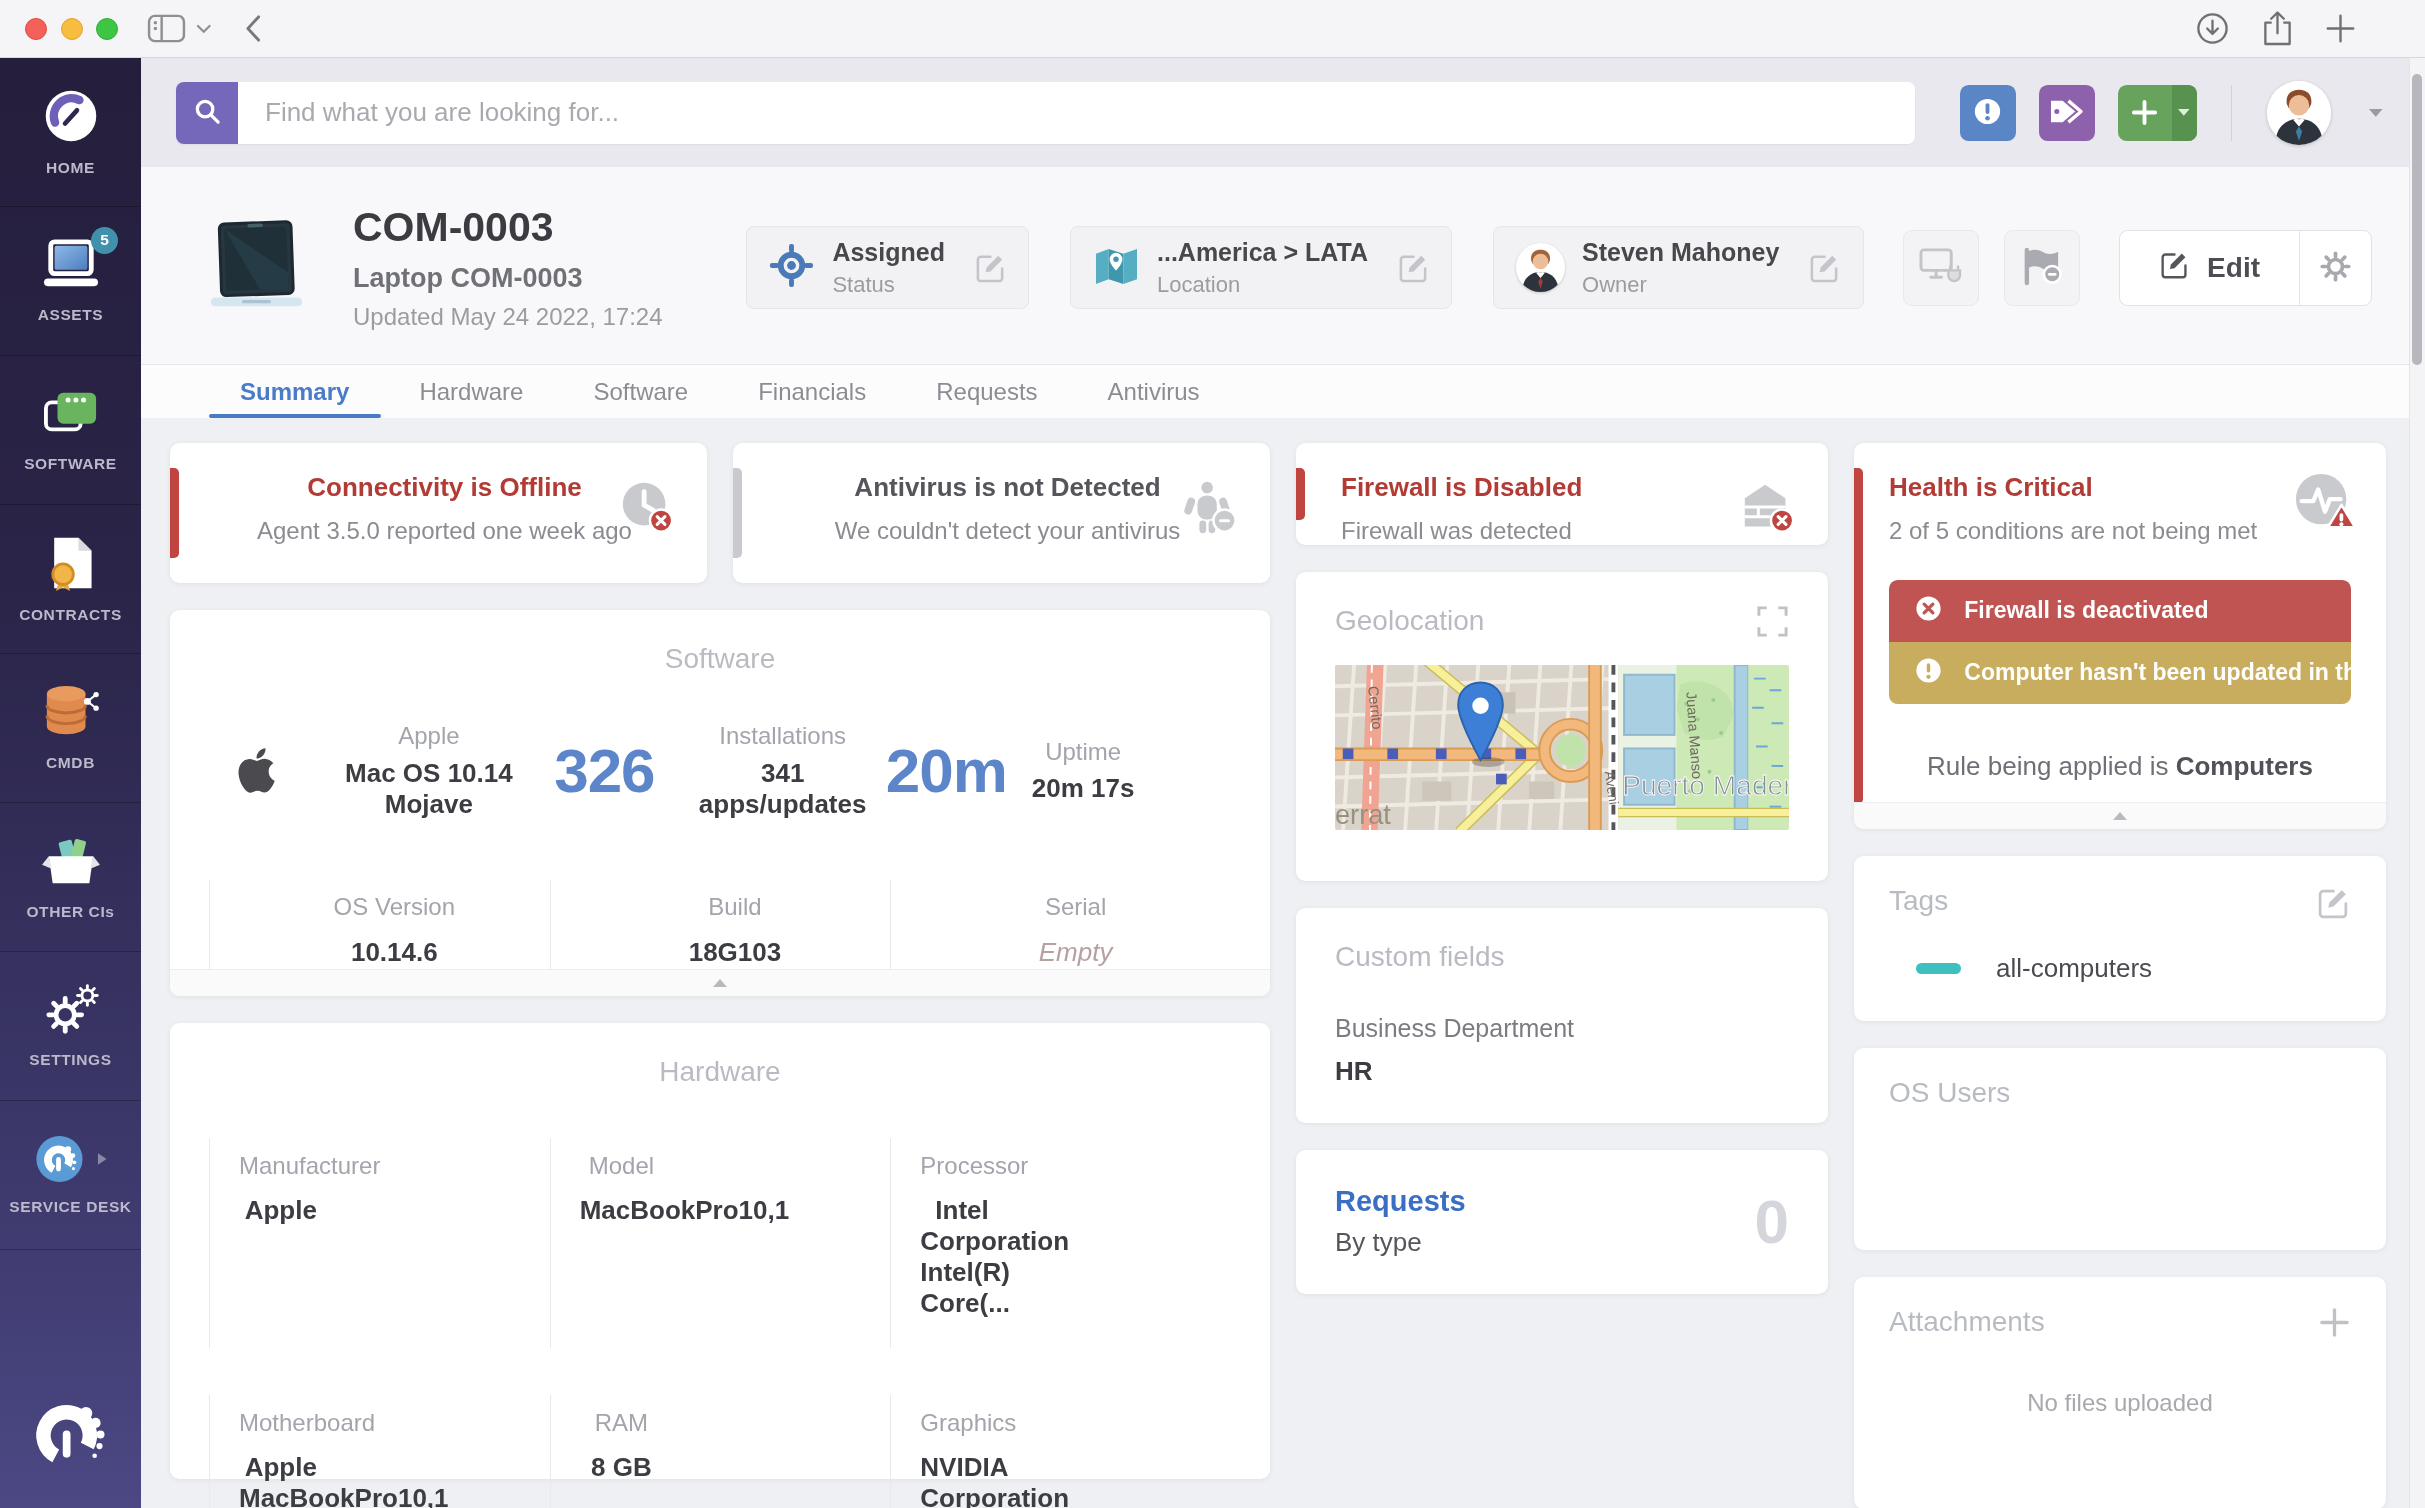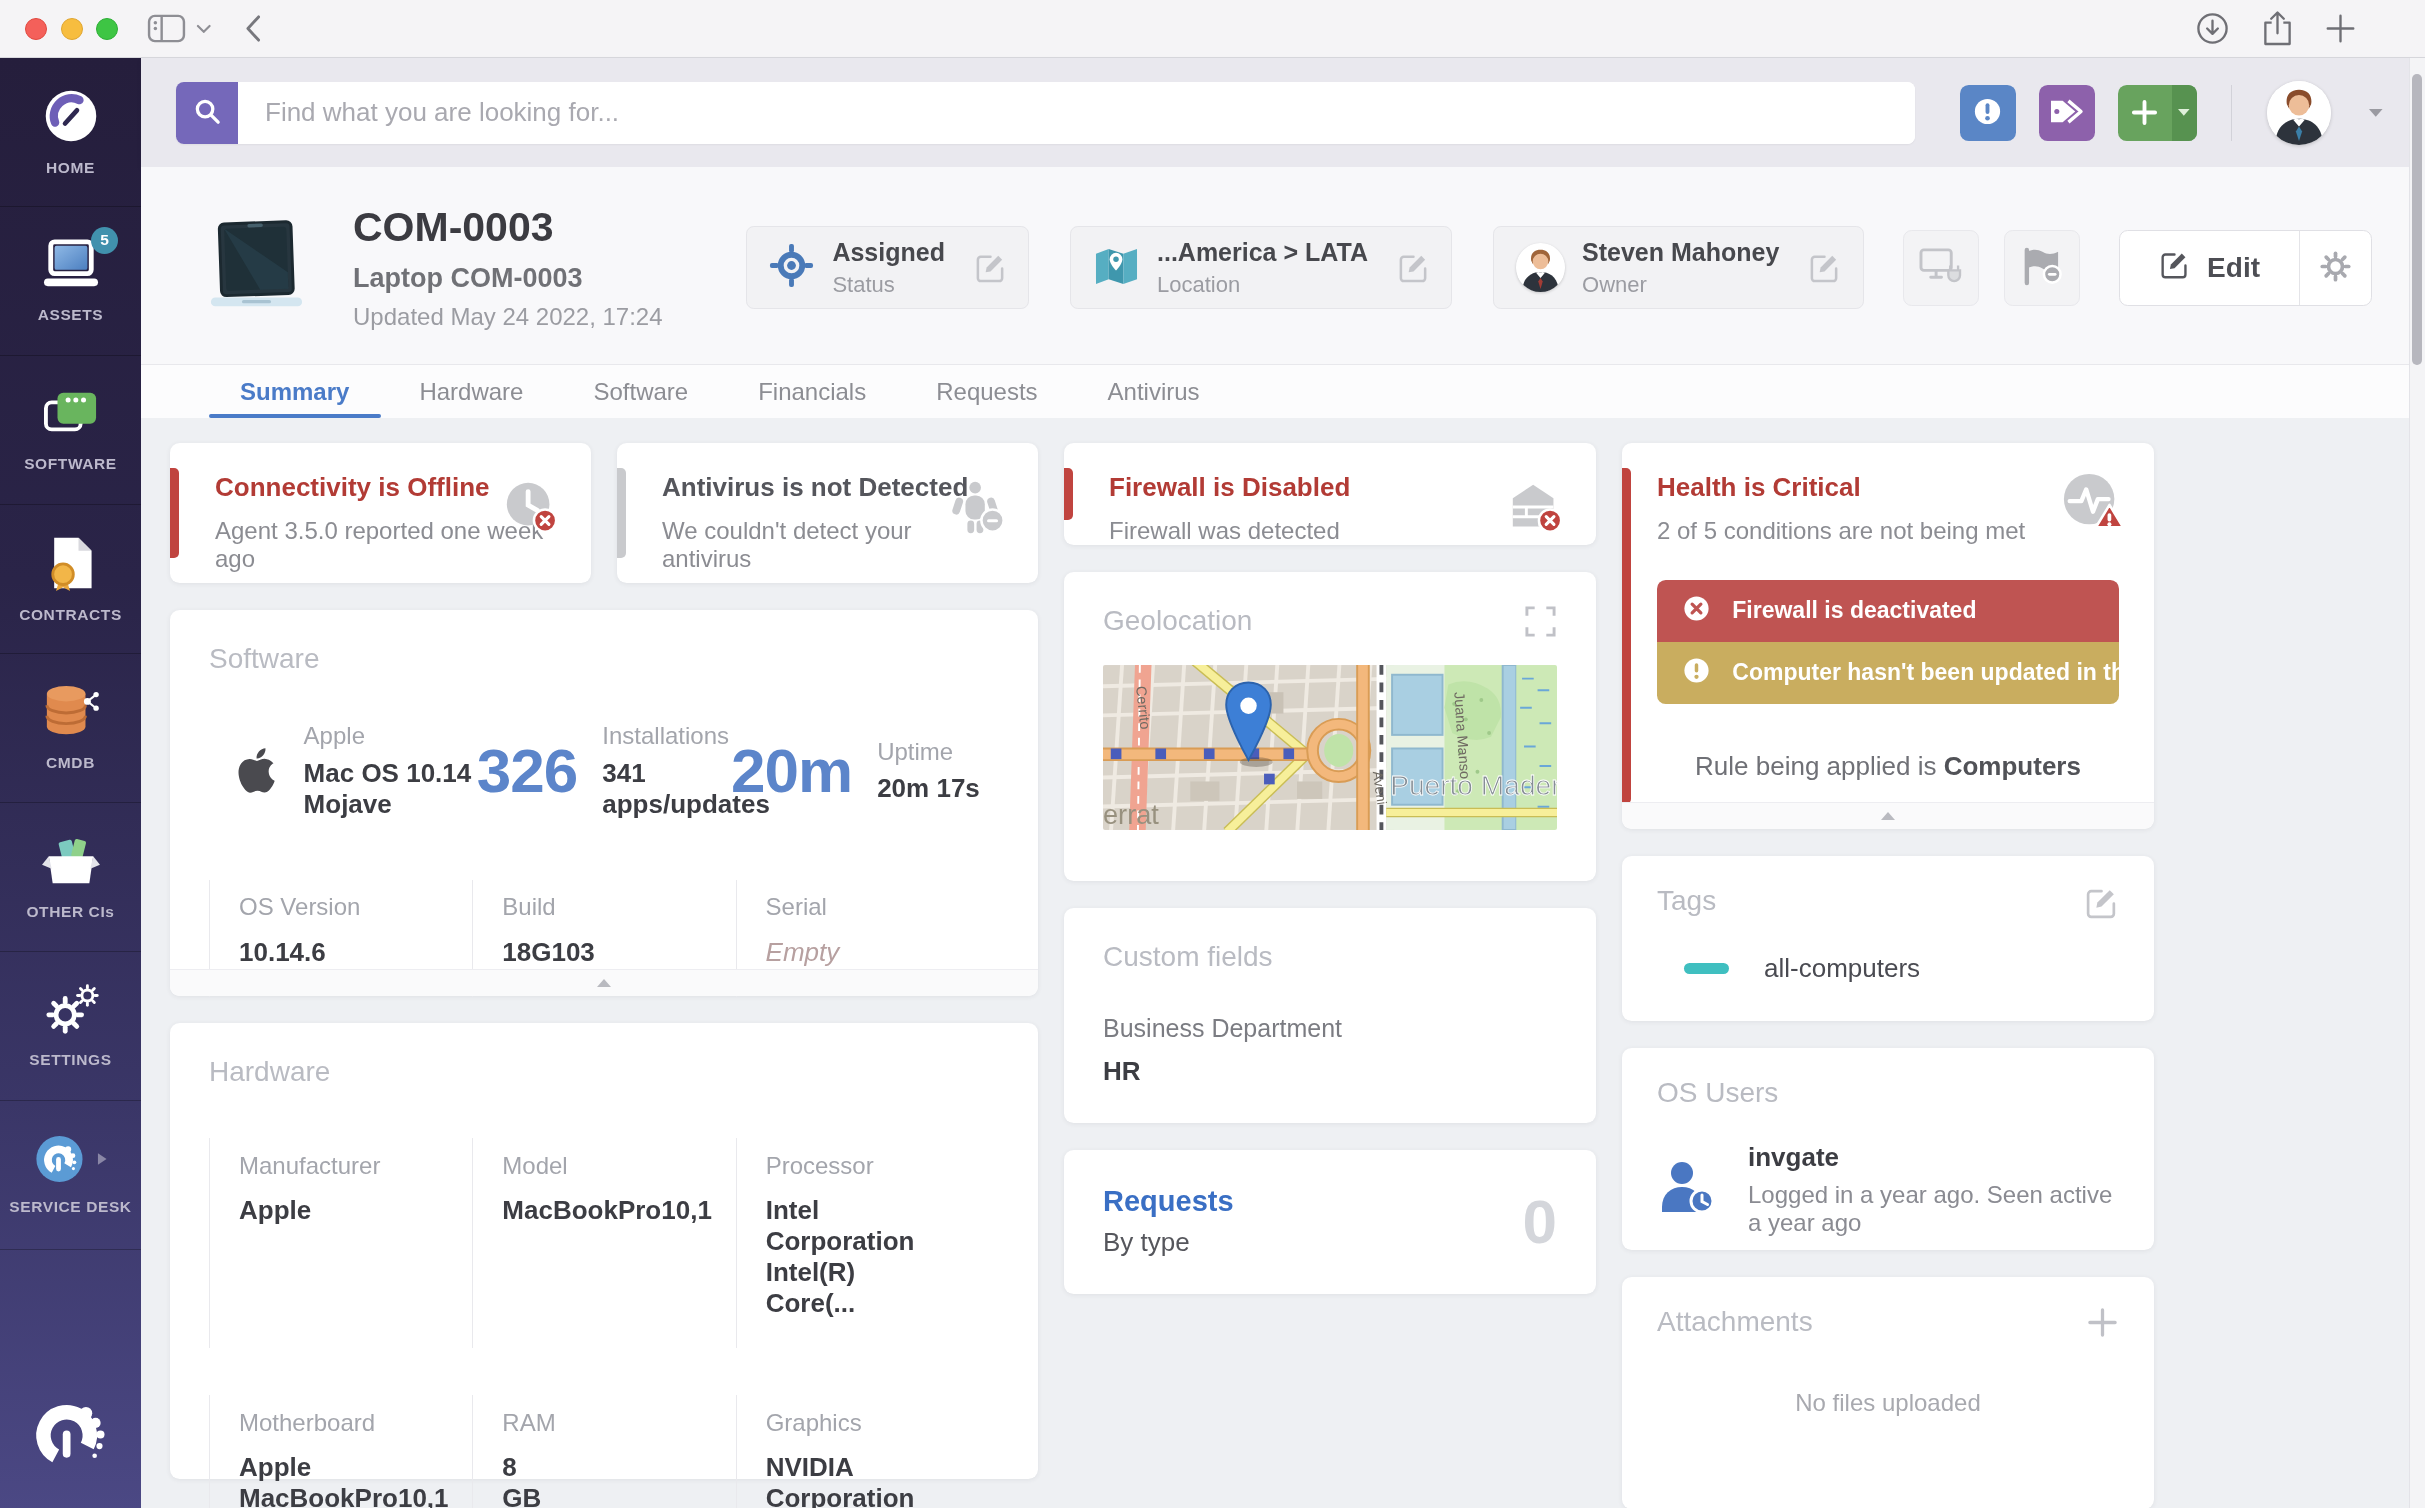--- a/index.html
+++ b/index.html
@@ -71,21 +71,21 @@
   .edit-gear { width:72px; border-left:1px solid #e4e4e8; display:flex; align-items:center; justify-content:center; cursor:pointer; background:transparent; border-top:none;border-right:none;border-bottom:none; }
 
   .tabs { background:#fcfcfd; border-top:1px solid #e8e8ec; height:68px; display:flex; padding-left:64px; }
   .tab { padding:0 35px; display:flex; align-items:center; font-size:24px; color:#8c8d93; position:relative; cursor:pointer; }
   .tab.active { color:#4a7bc8; font-weight:700; }
   .tab.active::after { content:""; position:absolute; left:3.9px; right:3.9px; bottom:0; height:3.9px; border-radius:1.9px; background:#4a7bc8; }
 
   
   .grid { display:flex; gap:26px; padding:25px 0 0 29px; align-items:flex-start; }
   .col { display:flex; flex-direction:column; gap:27px; }
-  .col-a { width:868px; }
+  .col-a { width:1100px;text-align:center; }
   .col-b { width:532px; }
   .col-c { width:532px; }
 
   .card { background:#fff; border-radius:9.7px; box-shadow:0 1px 4.9px rgba(45,45,70,0.08); position:relative; }
   .card-title { font-size:28px; color:#b9bbc2; }
 
   
   .alert-row { display:flex; gap:26px; }
   .alert-card { flex:1; height:140px; padding:29px 33px 0 45px; overflow:hidden; }
   .alert-card::before { content:""; position:absolute; left:0; top:25px; bottom:25px; width:8.7px; border-radius:0 4.9px 4.9px 0; background:#c0443f; }
@@ -884,34 +884,20 @@
                 </span>
               </div>
               <div class="tag-row">
                 <span class="tag-dash"></span>
                 <span class="tag-label">all-computers</span>
               </div>
             </div>
 
             <div class="card osusers-card">
               <div class="card-title">OS Users</div>
-              <div class="user-row">
-                <span>
-                  <svg width="66" height="56" viewBox="0 0 66 56">
-                      <circle cx="25" cy="14" r="11" fill="#4a77c2"></circle>
-                      <path d="M5 48 c0-13 9-20 20-20 s20 7 20 20 v5 H5 Z" fill="#4a77c2"></path>
-                      <circle cx="45" cy="42" r="11" fill="#4a77c2" stroke="#fff" stroke-width="3"></circle>
-                      <path d="M45 36 v6.5 l5.5 3" stroke="#fff" stroke-width="3" fill="none" stroke-linecap="round"></path>
-                    </svg>
-                </span>
-                <span class="user-text">
-                  <div class="user-name">invgate</div>
-                  <div class="user-detail">Logged in a year ago. Seen active a year ago</div>
-                </span>
-              </div>
             </div>
 
             <div class="card attach-card">
               <div class="row-between">
                 <div class="card-title">Attachments</div>
                 <span class="icon-btn-plain">
                   <svg width="33" height="33" viewBox="0 0 34 34">
                       <path d="M17 4 V30 M4 17 H30" stroke="#c0c1c7" stroke-width="3.4" stroke-linecap="round"></path>
                     </svg>
                 </span>

